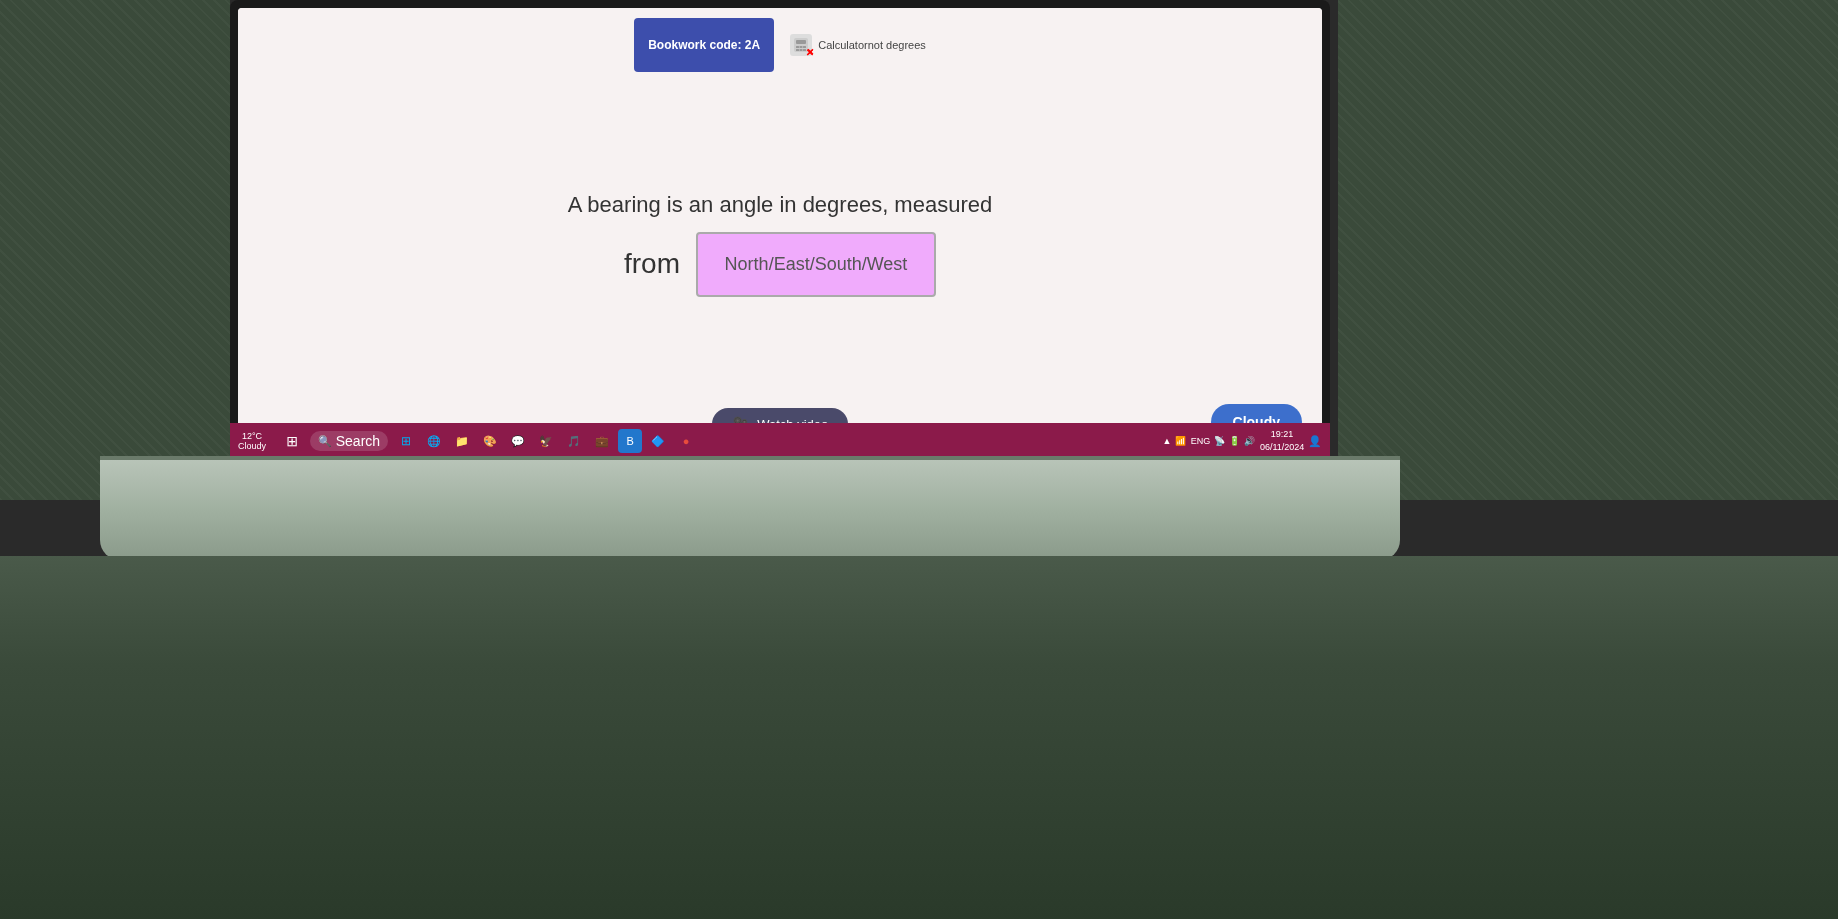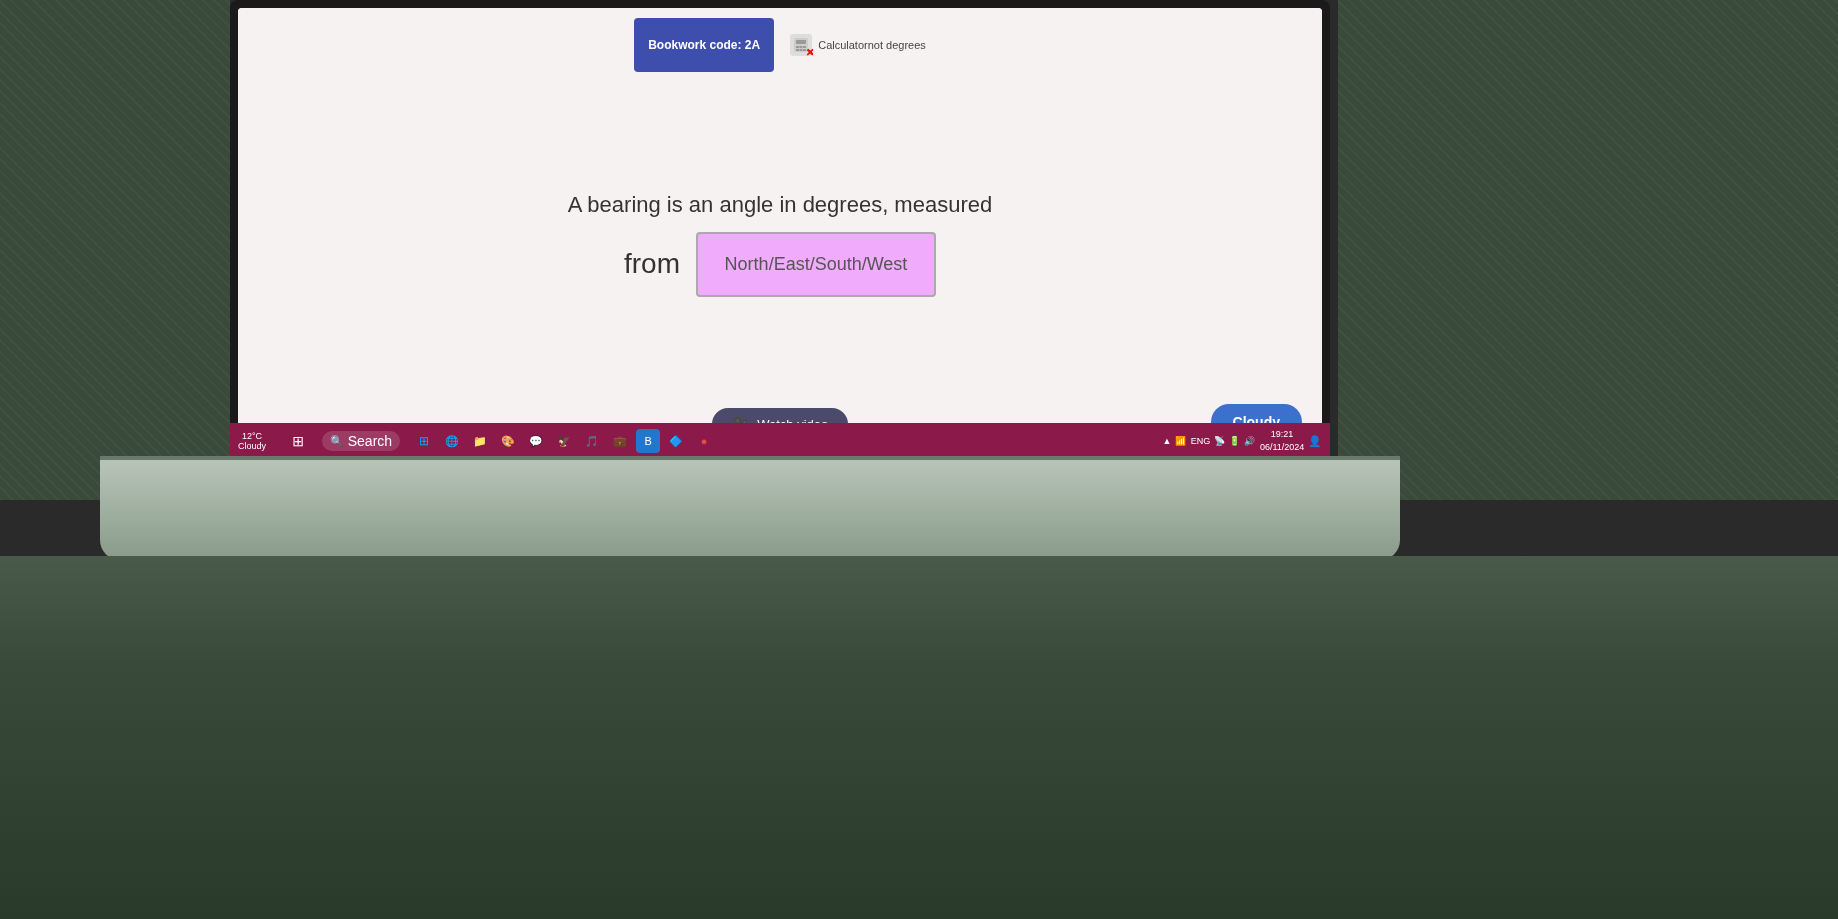--- a/index.html
+++ b/index.html
@@ -218,21 +218,21 @@
     .taskbar {
       position: absolute;
       bottom: 460px;
       left: 230px;
       width: 1100px;
       height: 36px;
       background: #8b1a4a;
       display: flex;
       align-items: center;
       padding: 0 8px;
-      gap: 12px;
+      gap: 6px;
     }
 
     .taskbar-left {
       display: flex;
       align-items: center;
       gap: 4px;
       flex: 1;
     }
 
     .taskbar-right {

